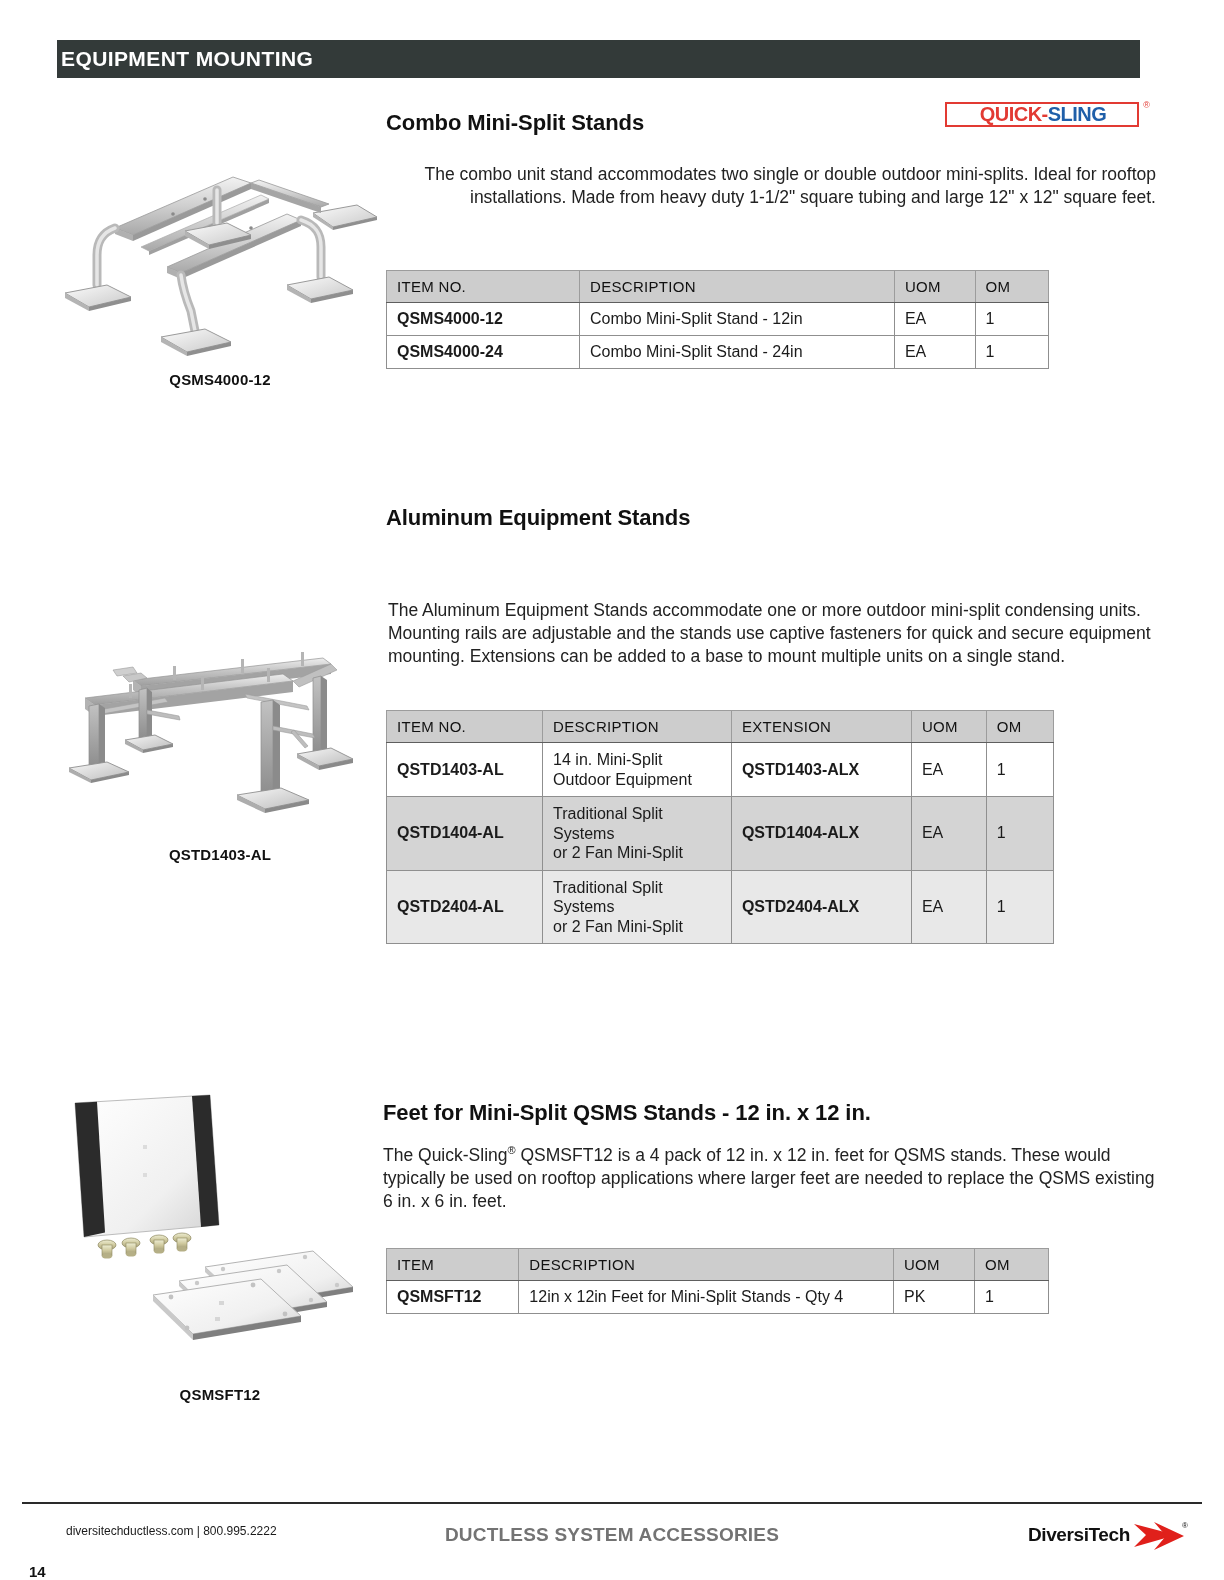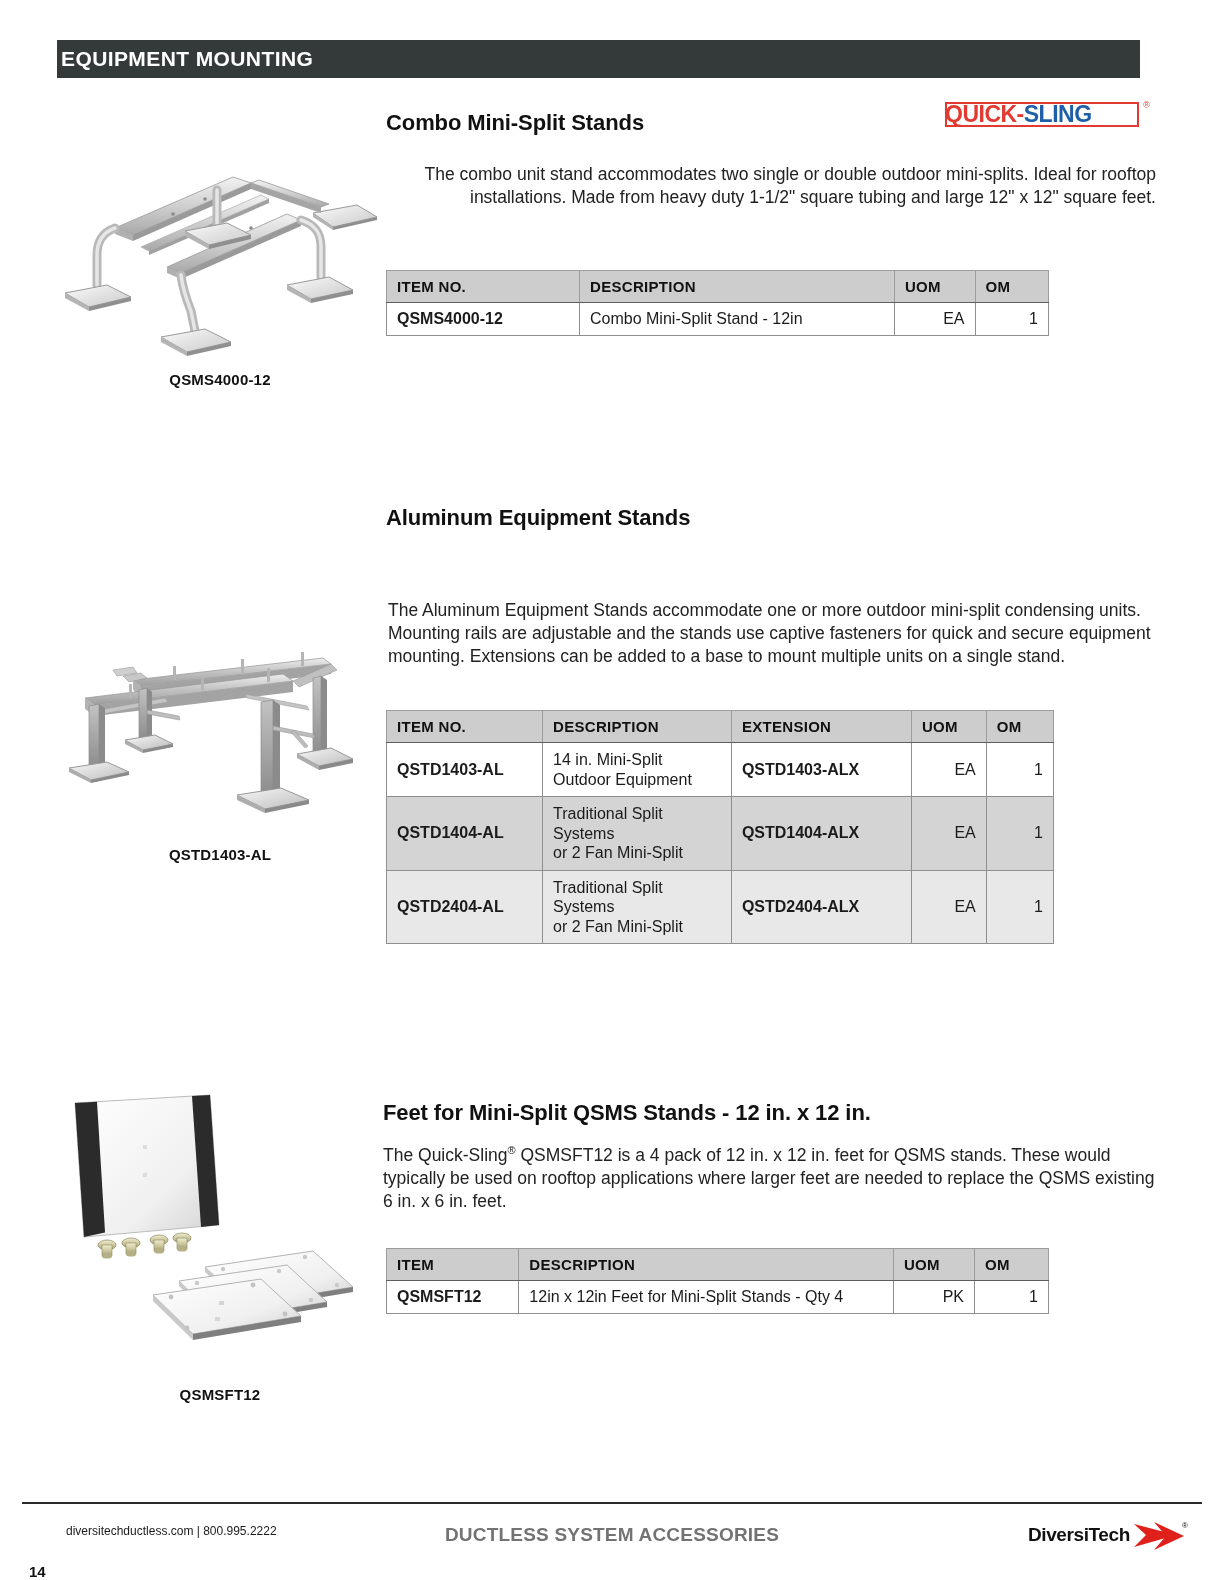--- a/index.html
+++ b/index.html
@@ -65,40 +65,40 @@
   table.spec {
     position: absolute;
     border-collapse: collapse;
     font-size: 15px;
     background: #ffffff;
   }
   table.spec th {
     background: #cdcdcd;
     color: #111111;
     font-size: 15px;
-    font-weight: bold;
+    font-weight: normal;
     letter-spacing: 0.3px;
     text-align: left;
     padding: 7px 10px 7px 10px;
     border: 1px solid #9c9c9c;
     border-bottom: 1px solid #5e5e5e;
     margin-left: 12px;
   }
   table.spec td {
     border: 1px solid #8f8f8f;
     padding: 7px 10px;
     color: #1b1b1b;
     font-size: 16px;
     vertical-align: middle;
   }
   table.spec tr.alt td { background: #d4d4d4; }
   table.spec tr.alt-light td { background: #e8e8e8; }
   td.item, th.item { font-weight: bold; white-space: nowrap; }
   td.ext { font-weight: bold; white-space: nowrap; }
-  td.ctr, th.ctr { text-align: right; }
+  td.ctr, th.ctr { text-align: left; }
   .twoline { line-height: 1.22; }
 
   
   .qs-logo {
     position: absolute;
     left: 945px;
     top: 100px;
     width: 196px;
     height: 30px;
   }
@@ -106,21 +106,22 @@
     position: absolute;
     left: 0; top: 2px;
     width: 194px; height: 25px;
     border: 2px solid #e23a33;
     box-sizing: border-box;
   }
   .qs-logo .qs-text {
     position: absolute;
     left: 0; top: 0;
     width: 100%;
-    font-size: 23px;
+    text-align: center;
+    font-size: 20px;
     font-weight: bold;
     font-family: "Liberation Sans", sans-serif;
     letter-spacing: -0.5px;
     line-height: 29px;
   }
   .qs-logo .qs-red { color: #e23a33; }
   .qs-logo .qs-blue { color: #1f5fa9; }
   .qs-logo .qs-reg {
     position: absolute;
     right: -9px; top: 0px;
@@ -291,20 +292,26 @@
       <th class="item" style="width:190px;">ITEM NO.</th>
       <th style="width:345px;">DESCRIPTION</th>
       <th class="ctr" style="width:66px;">UOM</th>
       <th class="ctr" style="width:60px;">OM</th>
     </tr>
   </thead>
   <tbody>
     <tr>
       <td class="item">QSMS4000-12</td>
       <td>Combo Mini-Split Stand - 12in</td>
+      <td class="ctr">EA</td>
+      <td class="ctr">1</td>
+    </tr>
+    <tr>
+      <td class="item">QSMS4000-24</td>
+      <td>Combo Mini-Split Stand - 24in</td>
       <td class="ctr">EA</td>
       <td class="ctr">1</td>
     </tr>
   </tbody>
 </table>
 
 <div class="fig" style="left:55px; top:640px; width:330px;">
   <svg class="prod-img" width="330" height="200" viewBox="0 0 330 200">
     <defs>
       <linearGradient id="alu" x1="0" y1="0" x2="0" y2="1">

